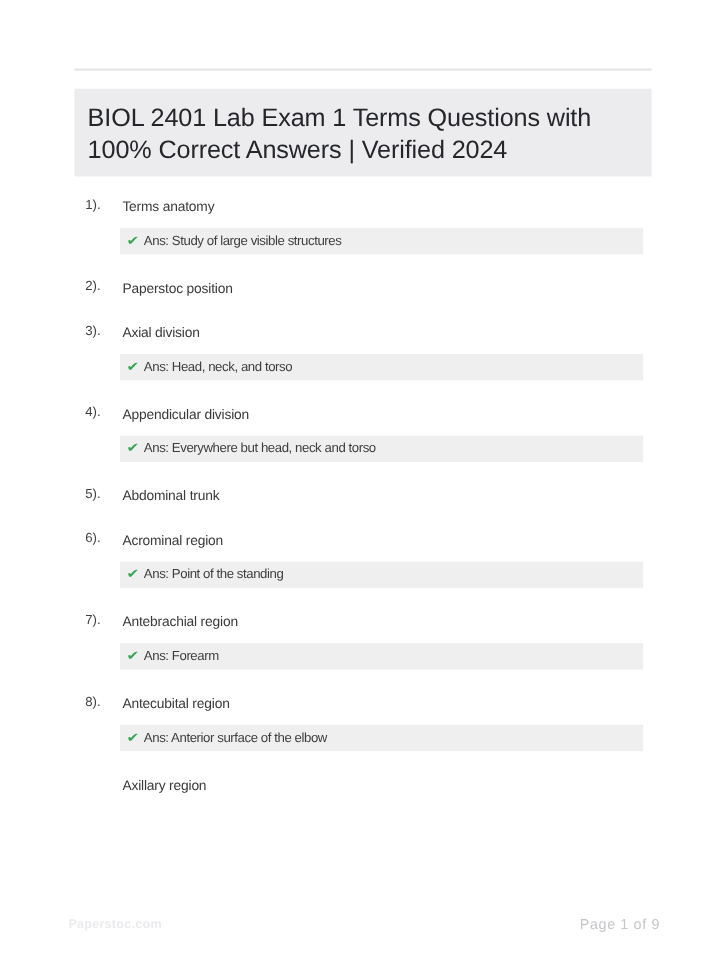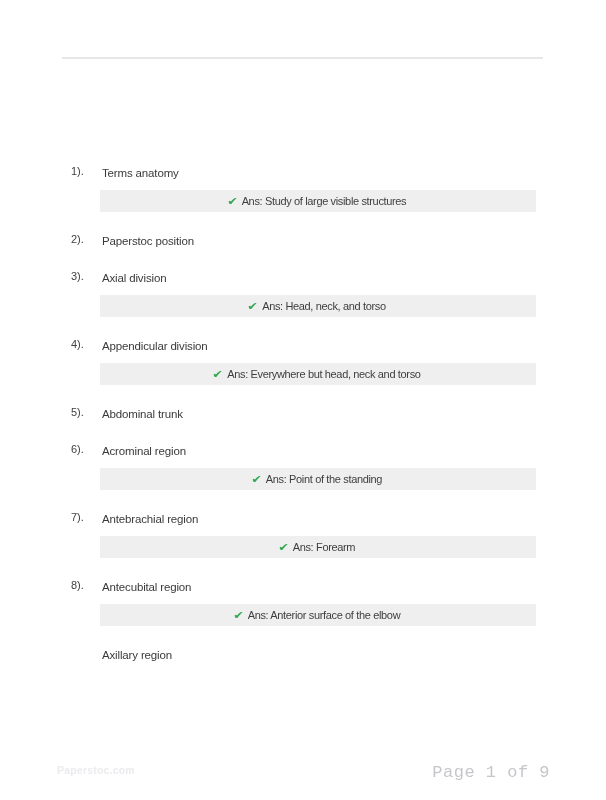--- a/index.html
+++ b/index.html
@@ -59,21 +59,20 @@
     margin-left: 38px;
     margin-top: 9px;
     width: 436px;
     min-height: 22px;
     background: #efefef;
     padding: 3px 8px 3px 6px;
     font-size: 11px;
     line-height: 16px;
     letter-spacing: -0.35px;
     color: #3e3e40;
-    text-align: center;
   }
   .check-icon {
     display: inline-block;
     margin-right: 5px;
     font-size: 11px;
     line-height: 16px;
     font-weight: bold;
     transform: scaleX(1.15);
     vertical-align: baseline;
   }
@@ -81,33 +80,36 @@
     position: absolute;
     left: 57px; top: 764px;
     font-size: 10.5px;
     font-weight: bold;
     letter-spacing: 0.2px;
     color: #ebebee;
   }
   .footer-page {
     position: absolute;
     right: 56px; top: 763px;
-    font-family: Liberation Mono, monospace;
-    font-size: 17px;
+    font-family: Liberation Sans, sans-serif;
+    font-size: 12px;
     letter-spacing: 0.5px;
     color: #c6c6ca;
   }
 </style>
 </head>
 <body>
 
 <div class="page">
 
   <div class="top-rule"></div>
 
+  <div class="title-block">
+    <span>BIOL 2401 Lab Exam 1 Terms Questions with 100% Correct Answers | Verified 2024</span>
+  </div>
 
   <div class="term-list" id="term-list">
     <div class="item">
       <div class="item-header">
         <span class="item-number">1).</span>
         <span class="item-term">Terms anatomy</span>
       </div>
       <div class="answer-box">
         <span class="check-icon" style="color: rgb(52, 168, 83);">✔</span><span class="answer-text">Ans: Study of large visible structures</span>
       </div>

